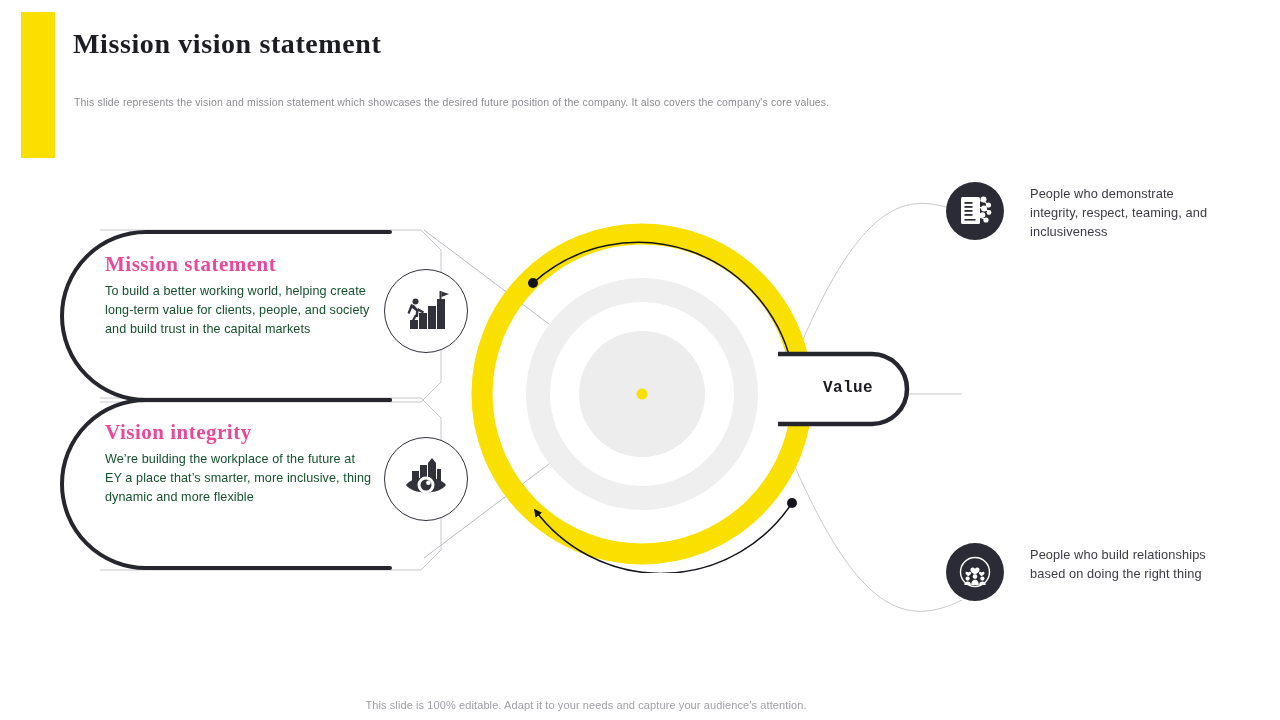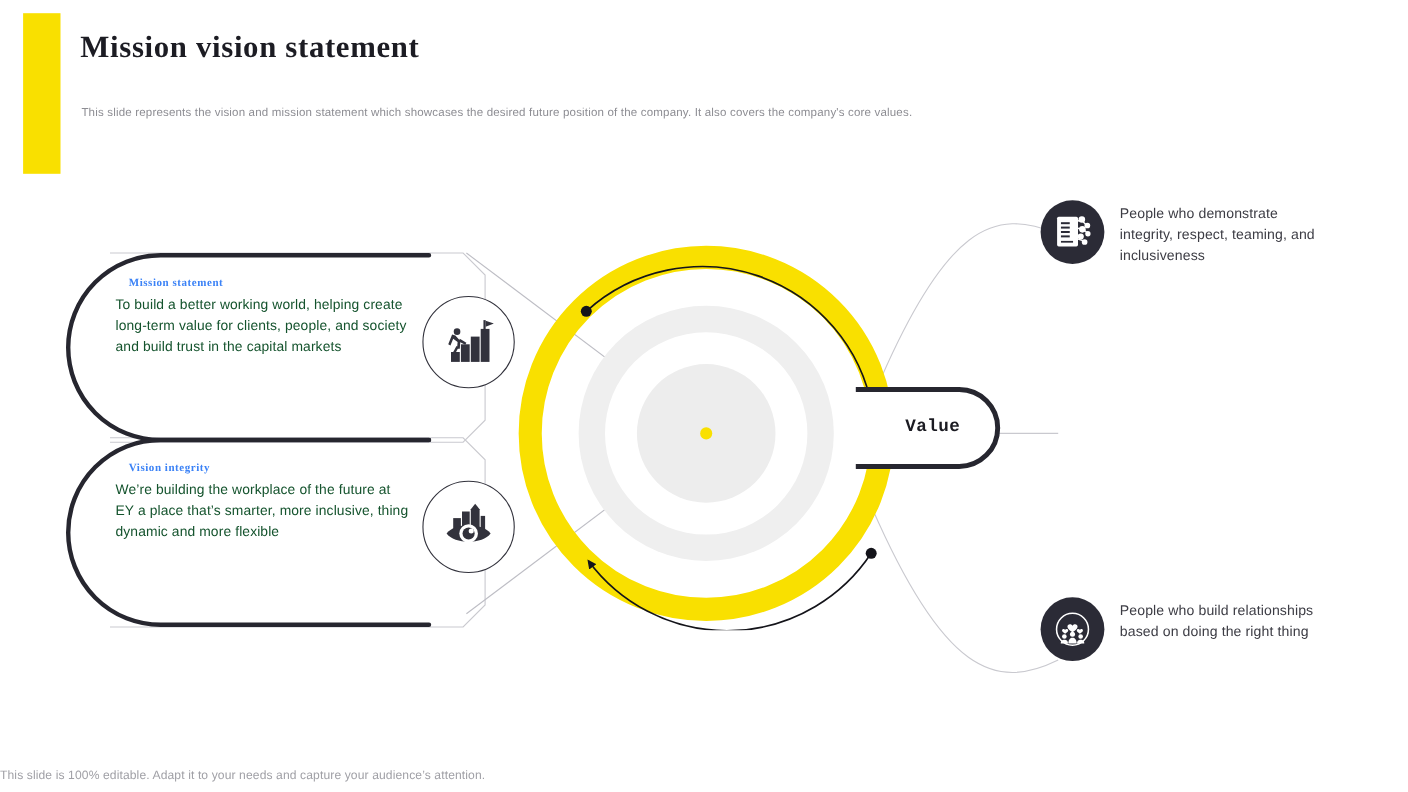--- a/index.html
+++ b/index.html
@@ -75,25 +75,25 @@
     height: 100%;
   }
   .stmt-card .card-text {
     position: absolute;
     left: 45px;
     top: 22px;
     width: 270px;
   }
   .stmt-title {
     font-family: "Liberation Serif", serif;
-    font-size: 10px;
+    font-size: 21px;
     font-weight: 700;
-    color: #3b82f6;
+    color: #ec4899;
     letter-spacing: 0.5px;
-    margin: 0 0 5px 12px;
+    margin: 0 0 5px 0;
   }
   .stmt-body {
     font-size: 12.6px;
     line-height: 1.50;
     color: #14532d;
     margin: 0;
     letter-spacing: 0.1px;
   }
 
   .round-icon {
@@ -155,36 +155,36 @@
     height: 58px;
     border-radius: 50%;
     background: #2b2b36;
     display: flex;
     align-items: center;
     justify-content: center;
     flex: 0 0 58px;
   }
   .value-badge svg { display: block; }
   .value-text {
-    margin-left: 14px;
+    margin-left: 26px;
     font-size: 12.8px;
     line-height: 1.47;
     color: #3c3c44;
     width: 195px;
     padding-top: 3px;
     letter-spacing: 0.1px;
   }
 
   
   .footer-note {
     position: absolute;
     left: 0;
     top: 699px;
     width: 1172px;
-    text-align: left;
+    text-align: center;
     font-size: 11px;
     color: #a0a0a6;
     letter-spacing: 0.1px;
   }
 </style>
 </head>
 <body>
 
 <div class="accent-bar"></div>
 <div class="page-title">Mission vision statement</div>

